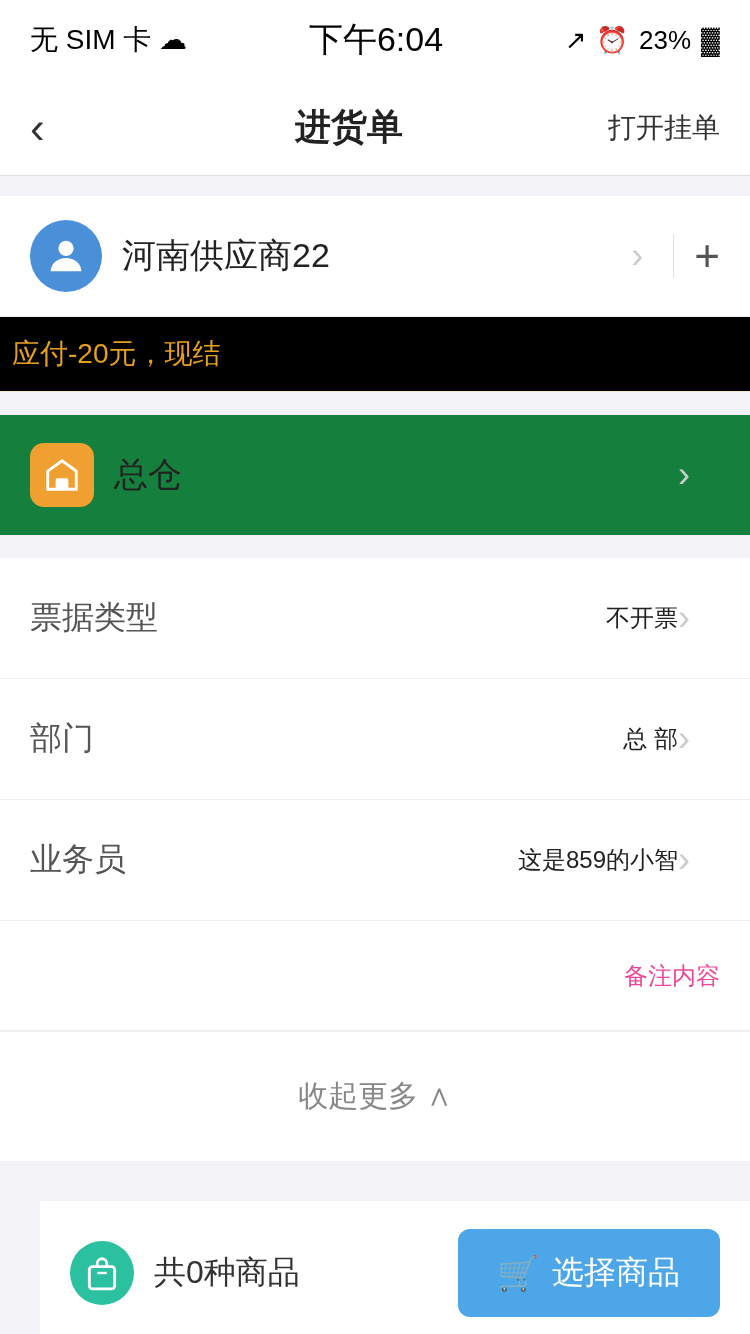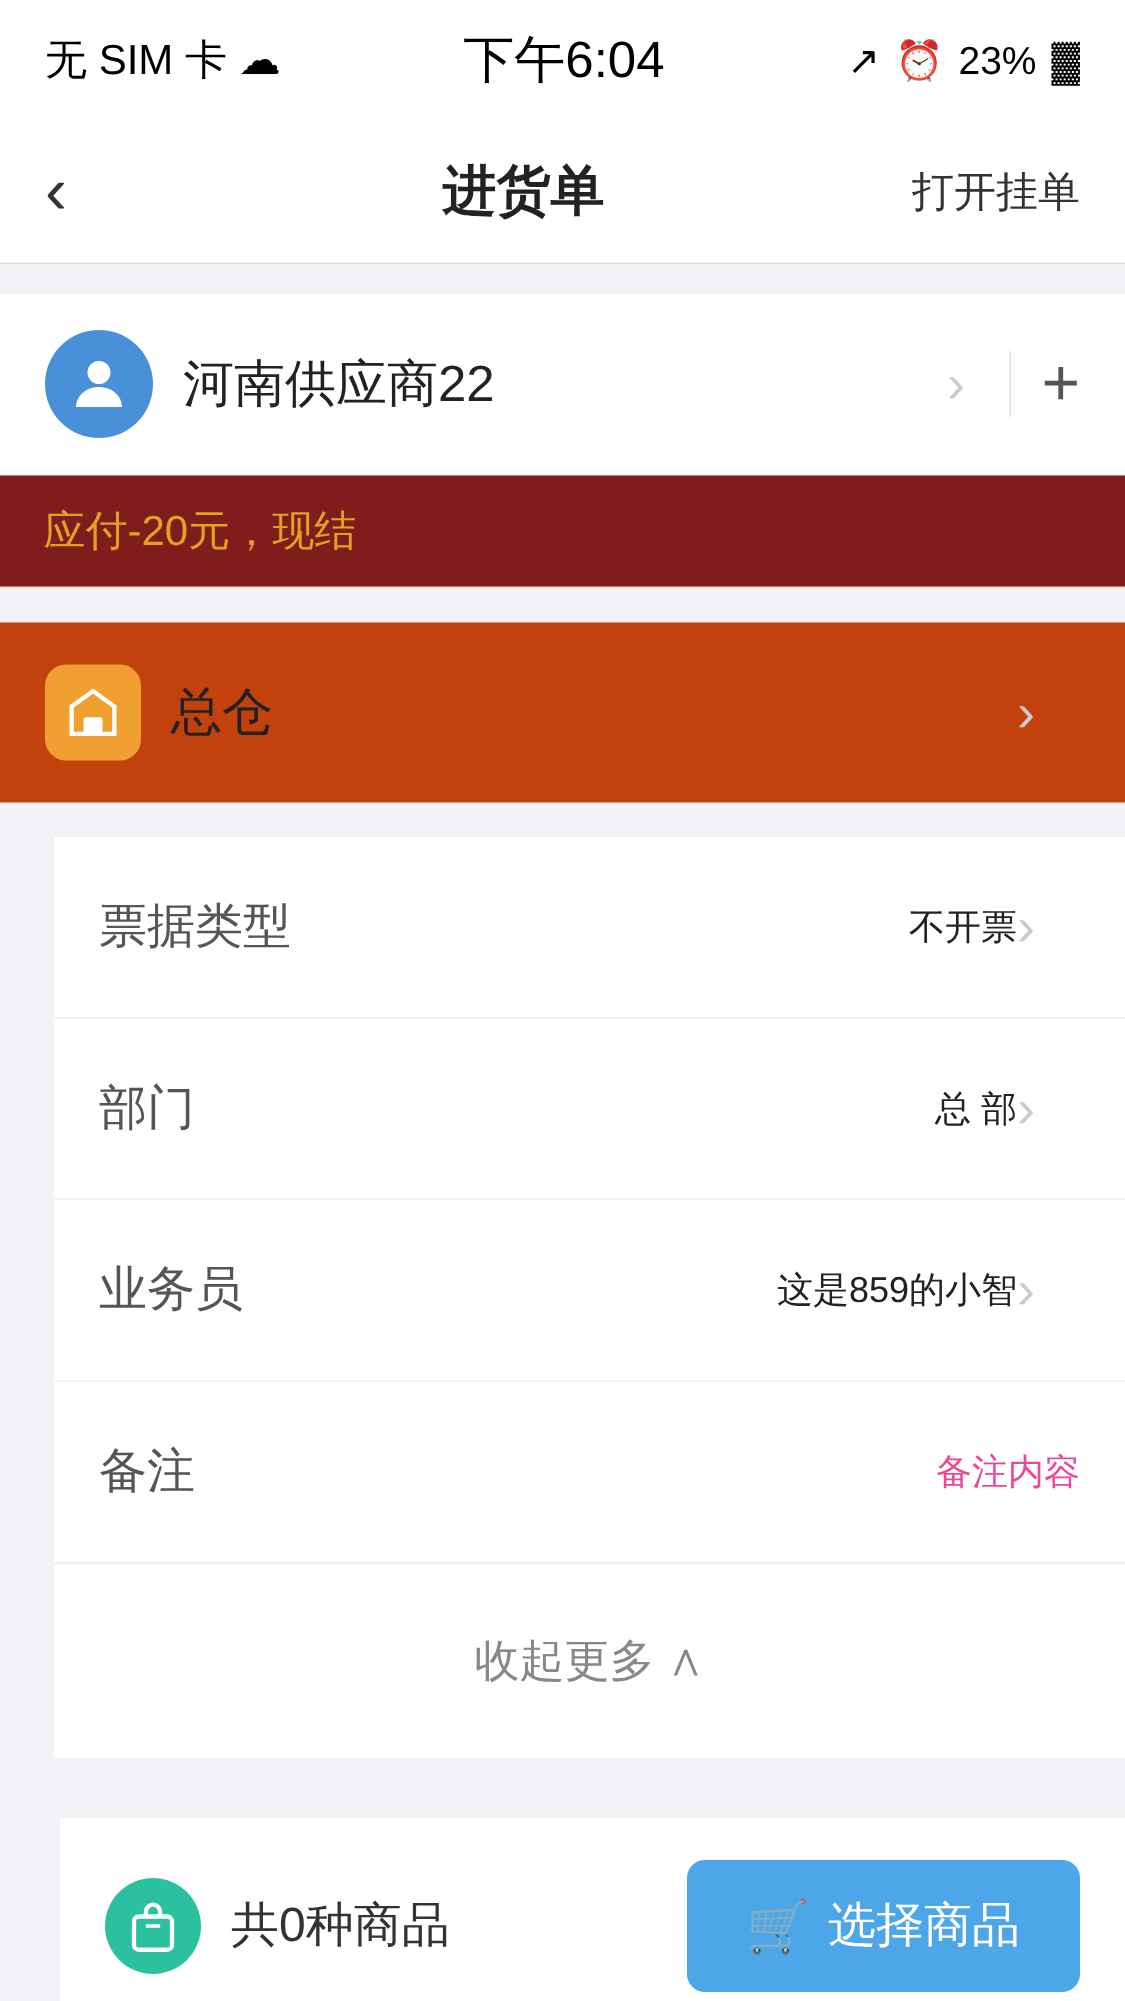--- a/index.html
+++ b/index.html
@@ -108,33 +108,33 @@
       font-size: 44px;
       color: #555;
       cursor: pointer;
       padding-left: 20px;
       border-left: 1px solid #e0e0e0;
       line-height: 1;
     }
 
     
     .notice-bar {
-      background: #7f1d1d;
-      padding: 18px 29px;
+      background: #000000;
+      padding: 18px 12px;
       font-size: 28px;
       color: #e6a020;
       border-bottom: 1px solid #f5e8c0;
     }
 
     
     .warehouse-row {
       display: flex;
       align-items: center;
       padding: 28px 30px;
-      background: #c2410c;
+      background: #15803d;
     }
     .warehouse-icon-wrap {
       width: 64px;
       height: 64px;
       border-radius: 14px;
       background: #f0a030;
       display: flex;
       align-items: center;
       justify-content: center;
       margin-right: 20px;
@@ -142,21 +142,20 @@
     }
     .warehouse-label {
       flex: 1;
       font-size: 34px;
       color: #222;
     }
 
     
     .form-section {
       background: #fff;
-      margin-left: 36px;
     }
     .form-row {
       display: flex;
       align-items: center;
       padding: 38px 30px;
       border-bottom: 1px solid #f0f0f0;
       min-height: 110px;
     }
     .form-row:last-child {
       border-bottom: none;
@@ -309,21 +308,20 @@
     <div class="form-label">部门</div>
     <div class="form-value">总 部</div>
     <span class="chevron-right">›</span>
   </div>
   <div class="form-row">
     <div class="form-label">业务员</div>
     <div class="form-value">这是859的小智</div>
     <span class="chevron-right">›</span>
   </div>
   <div class="form-row">
-    <div class="form-label">备注</div>
     <div class="form-value placeholder">备注内容</div>
   </div>
 
   <div class="collapse-row">
     <span class="collapse-text">收起更多 ∧</span>
   </div>
 </div>
 
 <div class="section-gap"></div>
 

